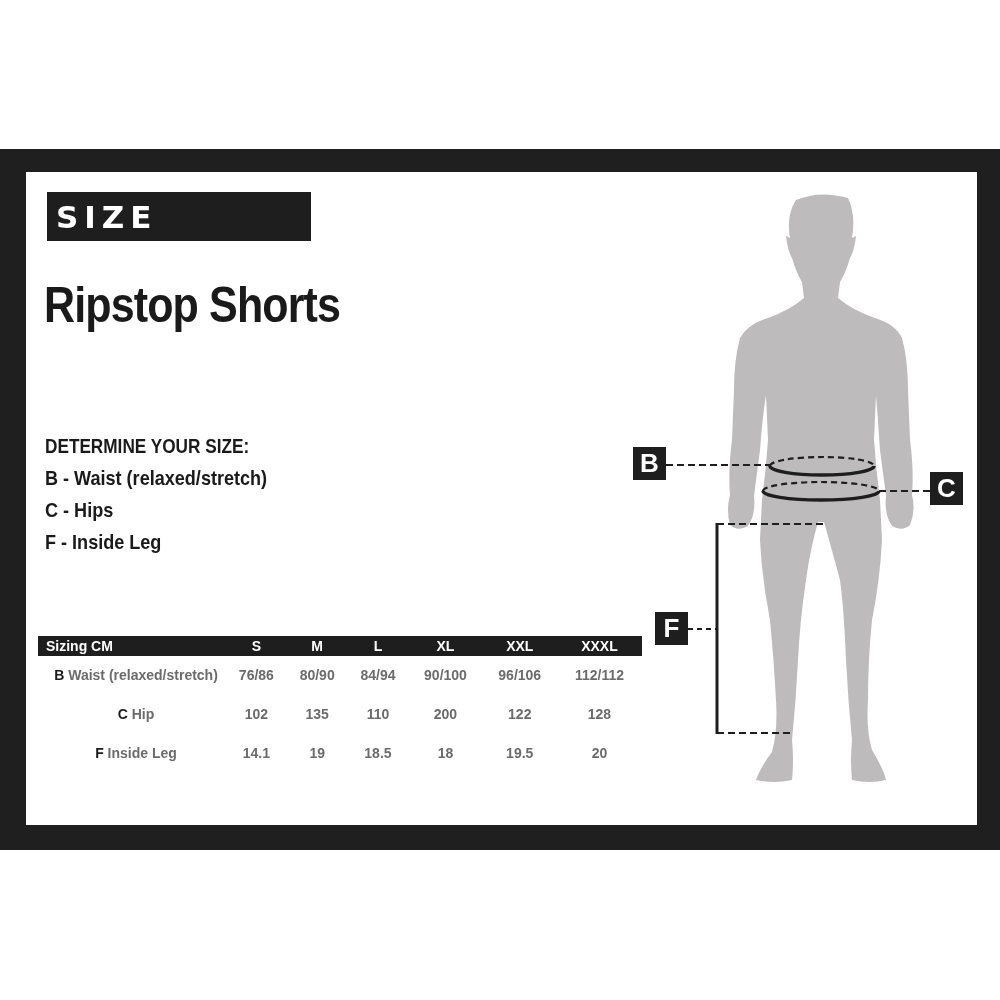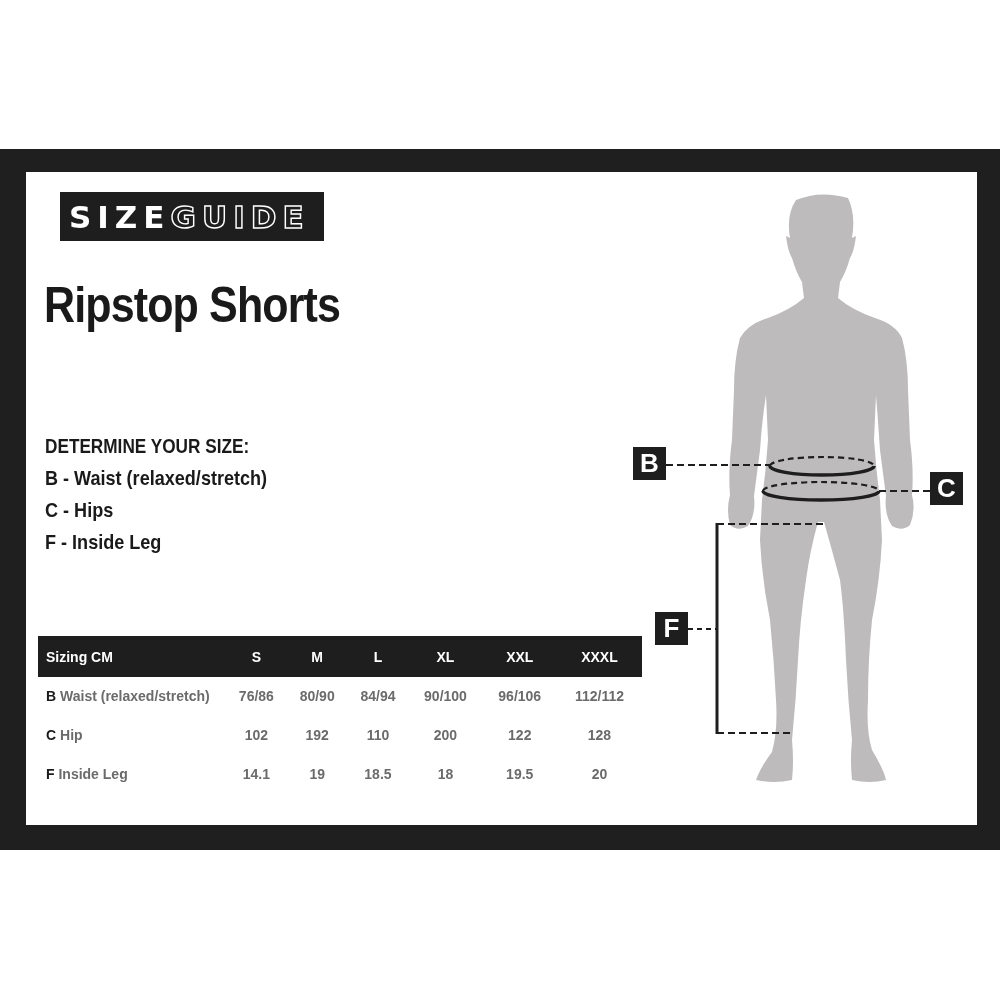--- a/index.html
+++ b/index.html
@@ -1,44 +1,43 @@
 <!DOCTYPE html>
 <html><head>
   <meta charset="utf-8">
   <style>
     html, body { margin: 0; padding: 0; background: #ffffff; }
     body { width: 1000px; height: 1000px; position: relative; overflow: hidden; font-family: "Liberation Sans", sans-serif; }
     .frame { position: absolute; left: 0; top: 149px; width: 1000px; height: 701px; background: #1e1f1e; }
     .panel { position: absolute; left: 26px; top: 172px; width: 951px; height: 653px; background: #ffffff; }
-    .logo { position: absolute; left: 60px; top: 192px; width: 264px; height: 49px; background: #1e1e1e; display: flex; align-items: center; padding-left: 9px; box-sizing: border-box; }
+    .logo { position: absolute; left: 47px; top: 192px; width: 264px; height: 49px; background: #1e1e1e; display: flex; align-items: center; padding-left: 9px; box-sizing: border-box; }
     .logo-solid { color: #ffffff; font-weight: bold; font-size: 31px; letter-spacing: 6px; font-family: "DejaVu Sans", sans-serif; }
     .logo-outline { color: #1e1e1e; font-weight: bold; font-size: 31px; letter-spacing: 6px; font-family: "DejaVu Sans", sans-serif; -webkit-text-stroke: 1.4px #ffffff; }
     .title { position: absolute; left: 44px; top: 276px; font-size: 50px; font-weight: bold; color: #1a1a1a; letter-spacing: -1px; transform: scaleX(0.86); transform-origin: left top; white-space: nowrap; }
     .instructions { position: absolute; left: 45px; top: 434px; font-weight: bold; color: #1a1a1a; font-size: 21px; transform: scaleX(0.86); transform-origin: left top; white-space: nowrap; }
     .instructions div { height: 32px; line-height: 24px; }
     .instructions .heading { font-size: 20px; }
     table.sizes { position: absolute; left: 38px; top: 636px; width: 604px; border-collapse: collapse; font-weight: bold; font-size: 14px; }
-    table.sizes thead tr { background: #1e1e1e; color: #ffffff; height: 41px; }
+    table.sizes thead tr { background: #1e1e1e; color: #ffffff; height: 20px; }
     table.sizes th { text-align: center; font-weight: bold; padding: 0; }
     table.sizes th.label-col { text-align: left; padding-left: 8px; width: 180px; }
     table.sizes td { text-align: center; color: #6b6b6b; height: 39px; padding: 0; }
-    table.sizes td.label-col { text-align: left; padding-left: 8px; }
+    table.sizes td.label-col { text-align: center; padding-left: 8px; }
     table.sizes td .code { color: #1a1a1a; }
     table.sizes tbody tr:first-child td { height: 38px; }
     .tag { position: absolute; width: 33px; height: 33px; background: #1e1e1e; color: #ffffff; font-weight: bold; font-size: 26px; display: flex; align-items: center; justify-content: center; font-family: "Liberation Sans", sans-serif; }
   </style>
 </head>
 <body>
 
 <div class="frame"></div>
 <div class="panel"></div>
 
 <div class="logo">
   <span class="logo-solid">SIZE</span>
-    <span class="logo-outline">GUIDE</span>
 </div>
 
 <div class="title">Ripstop Shorts</div>
 
 <div class="instructions">
   <div class="heading">DETERMINE YOUR SIZE:</div>
   <div>B - Waist (relaxed/stretch)</div>
   <div>C - Hips</div>
   <div>F - Inside Leg</div>
 </div>
@@ -61,21 +60,21 @@
       <td>76/86</td>
       <td>80/90</td>
       <td>84/94</td>
       <td>90/100</td>
       <td>96/106</td>
       <td>112/112</td>
     </tr>
     <tr>
       <td class="label-col"><span class="code">C</span> <span>Hip</span></td>
       <td>102</td>
-      <td>192</td>
+      <td>135</td>
       <td>110</td>
       <td>200</td>
       <td>122</td>
       <td>128</td>
     </tr>
     <tr>
       <td class="label-col"><span class="code">F</span> <span>Inside Leg</span></td>
       <td>14.1</td>
       <td>19</td>
       <td>18.5</td>

